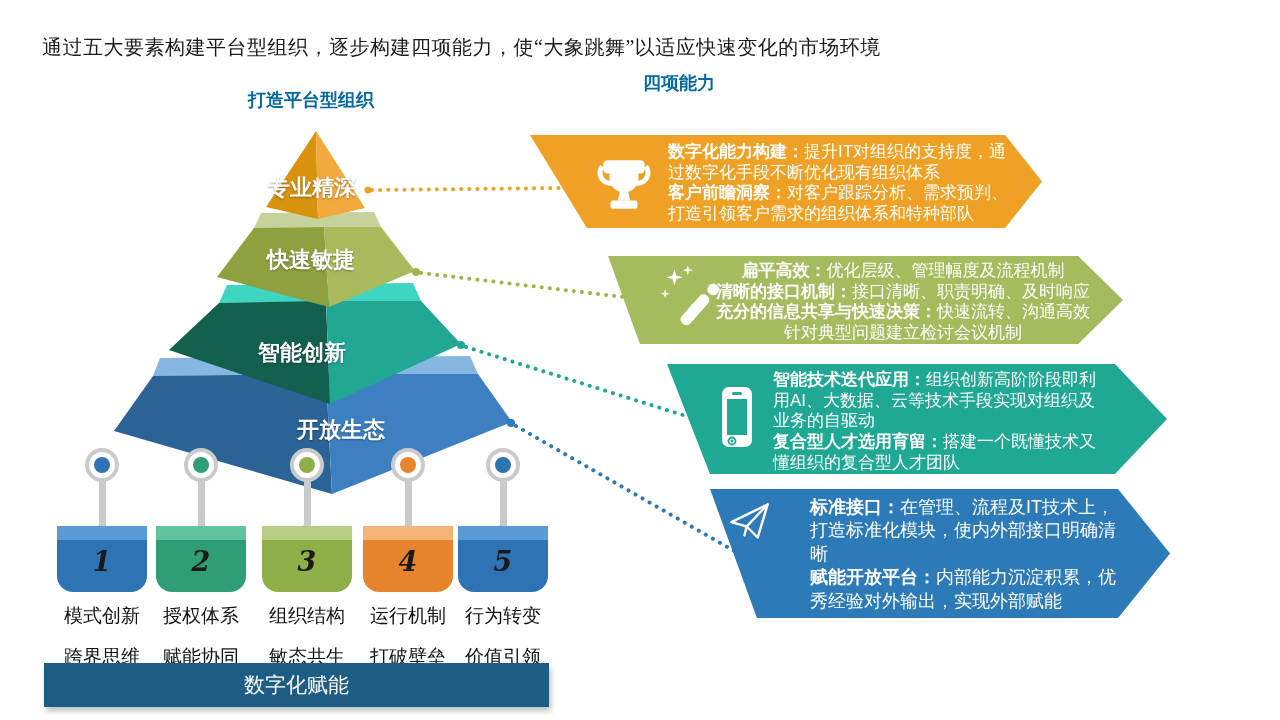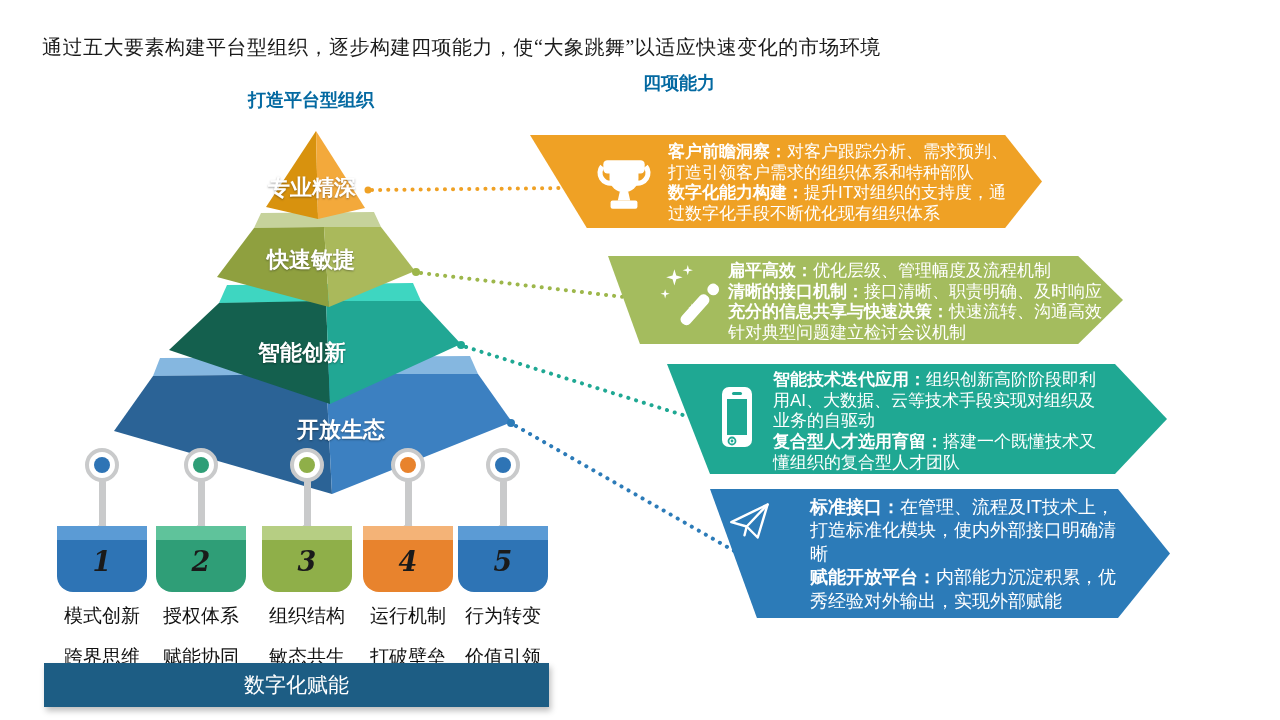--- a/index.html
+++ b/index.html
@@ -23,21 +23,21 @@
   
   .banner{position:absolute;color:#fff;}
   .banner .btext{position:absolute;font-size:17px;line-height:1.22;}
   .banner .btext p{margin:0;}
   .banner .btext .head{font-weight:800;}
   #banner-1{left:530px;top:135px;width:512px;height:93px;background:#EFA125;
             clip-path:polygon(0 0,92.8% 0,100% 50%,92.8% 100%,11.1% 100%);}
   #banner-1 .btext{left:138px;top:7px;width:348px;}
   #banner-2{left:608px;top:256px;width:515px;height:88px;background:#A4BC5E;
             clip-path:polygon(0 0,91.3% 0,100% 50%,91.3% 100%,6.2% 100%);}
-  #banner-2 .btext{left:120px;top:5px;width:394px;}
+  #banner-2 .btext{left:98px;top:5px;width:394px;text-align:center;}
   #banner-3{left:667px;top:364px;width:500px;height:110px;background:#1FA893;
             clip-path:polygon(0 0,89.6% 0,100% 50%,89.6% 100%,8.6% 100%);}
   #banner-3 .btext{left:106px;top:6px;width:334px;}
   #banner-4{left:710px;top:489px;width:460px;height:129px;background:#2C7BB8;font-size:18px;
             clip-path:polygon(0 0,88.7% 0,100% 50%,88.7% 100%,10.2% 100%);}
   #banner-4 .btext{left:100px;top:7px;width:315px;font-size:18px;line-height:1.3;}
   .bicon{position:absolute;}
 
   
   .step{position:absolute;top:526px;width:110px;text-align:center;}
@@ -125,22 +125,22 @@
       <g fill="#fff">
         <rect x="10" y="3" width="40" height="13" rx="4"></rect>
         <path d="M16,15 h28 v6 a14,13 0 0 1 -28 0 z"></path>
         <path d="M9,9 a10,10 0 0 0 10,16" stroke="#fff" stroke-width="5" fill="none"></path>
         <path d="M51,9 a10,10 0 0 1 -10,16" stroke="#fff" stroke-width="5" fill="none"></path>
         <path d="M26,33 h8 l2,9 h-12 z"></path>
         <rect x="17" y="42" width="26" height="8" rx="2"></rect>
       </g>
     </svg>
     <div class="btext">
+      <p><span class="head">数字化能力构建：</span><span>提升IT对组织的支持度，通过数字化手段不断优化现有组织体系</span></p>
       <p><span class="head">客户前瞻洞察：</span><span>对客户跟踪分析、需求预判、打造引领客户需求的组织体系和特种部队</span></p>
-      <p><span class="head">数字化能力构建：</span><span>提升IT对组织的支持度，通过数字化手段不断优化现有组织体系</span></p>
     </div>
   </div>
 
   <div id="banner-2" class="banner">
     <svg class="bicon" style="left:52px;top:8px;" width="72" height="72" viewBox="0 0 70 70">
       <g fill="#fff">
         <g transform="translate(38,40) rotate(42)">
           <rect x="-5.5" y="-12" width="11" height="36" rx="5"></rect>
           <rect x="-5.5" y="-26" width="11" height="11" rx="5"></rect>
         </g>

